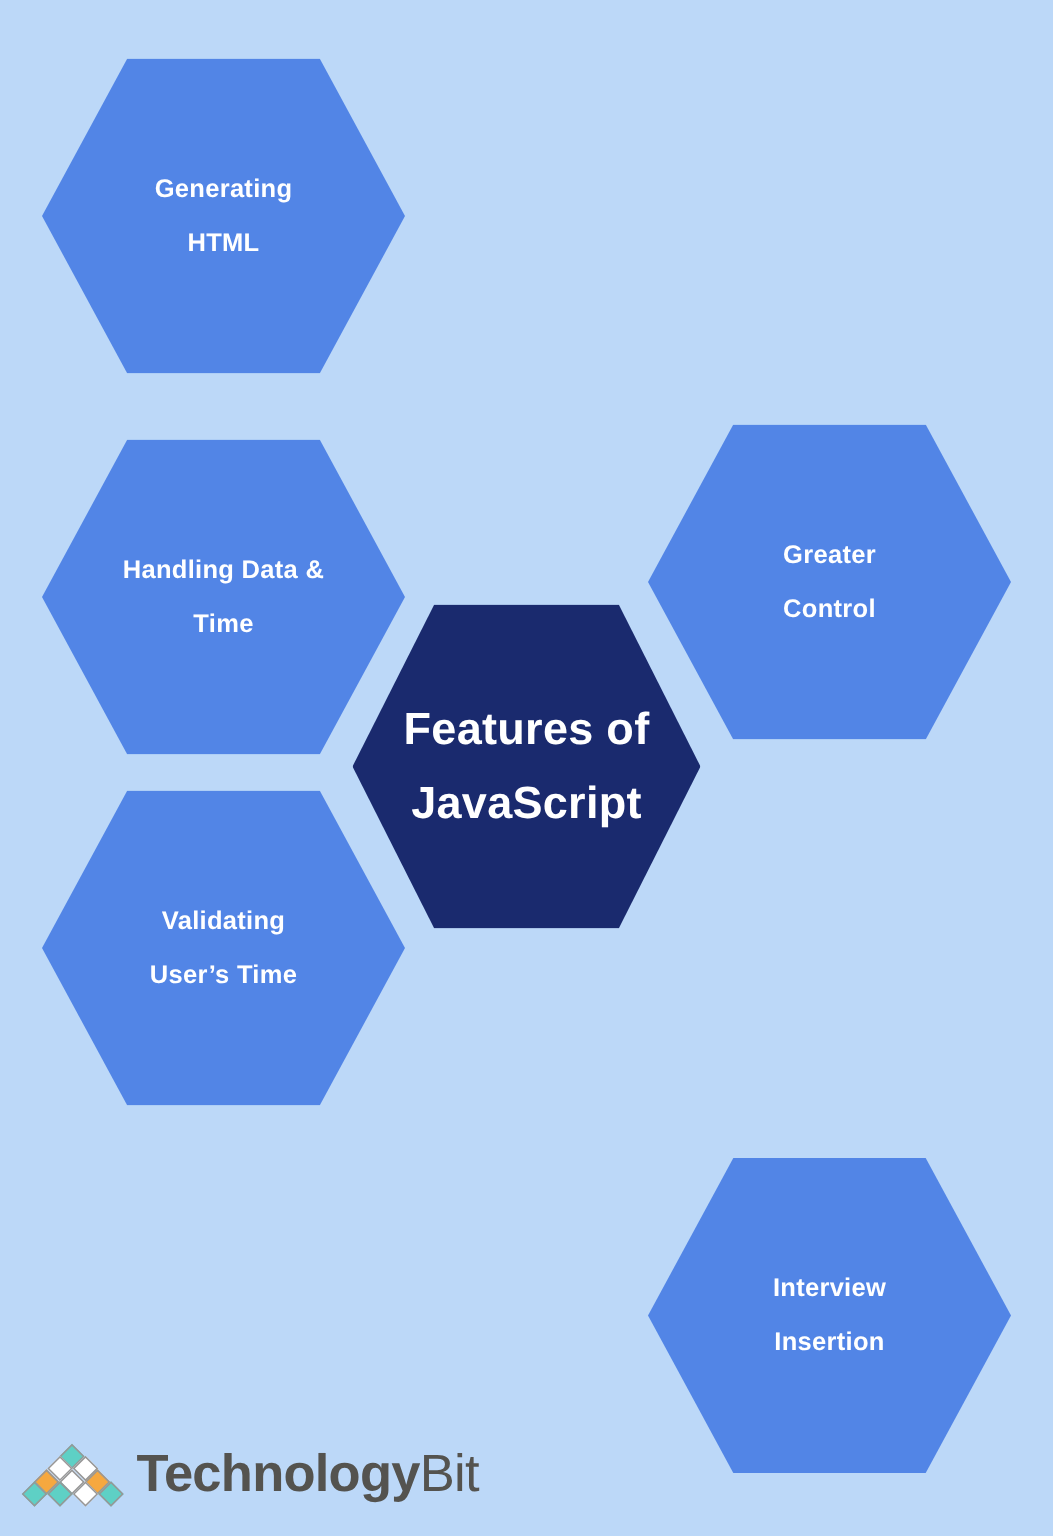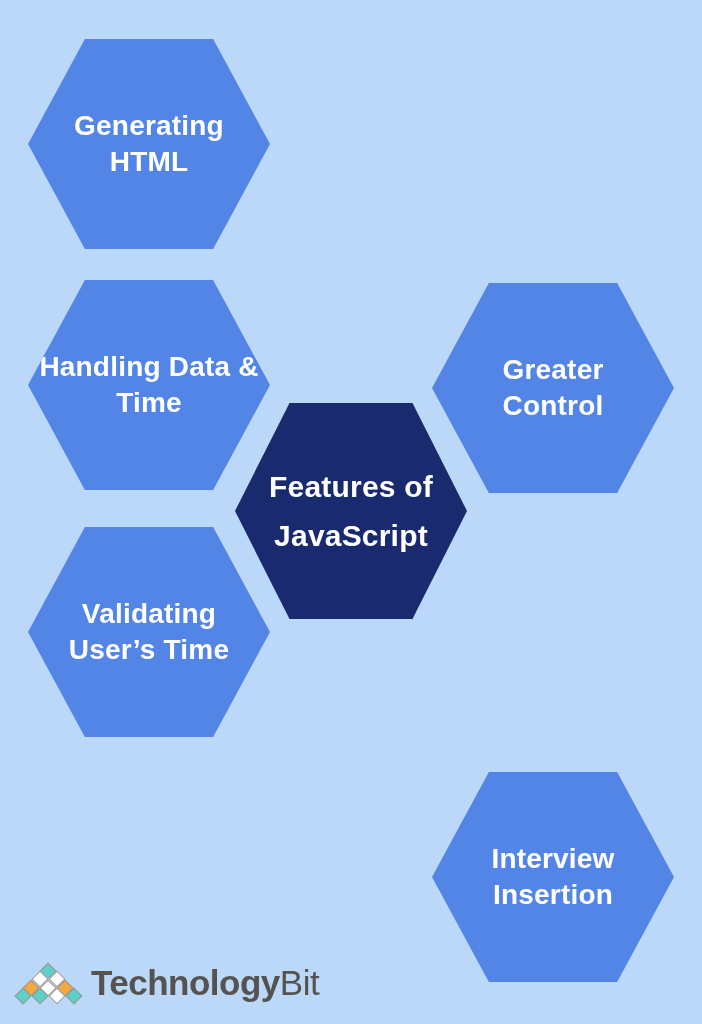--- a/index.html
+++ b/index.html
@@ -28,21 +28,21 @@
     clip-path:polygon(0% 50%, 23.5% 0%, 76.5% 0%, 100% 50%, 76.5% 100%, 23.5% 100%);
     display:flex;align-items:center;justify-content:center;
   }
   .hex.dark{
     width:232px;height:216px;
     background:var(--hex-dark);
   }
   .hex-label{
     color:var(--hex-text);
     font-weight:700;
-    font-size:28px;
+    font-size:17px;
     line-height:36px;
     text-align:center;
     white-space:pre-line;
     letter-spacing:0.2px;
   }
   .hex.dark .hex-label{
     font-size:30px;
     line-height:49px;
   }
   .logo{
@@ -82,21 +82,21 @@
     <span class="hex-label">Generating
 HTML</span>
   </div>
 
 
   <div class="hex" style="left:432px;top:283px">
     <span class="hex-label">Greater
 Control</span>
   </div>
 
-  <div class="hex" style="left:28px;top:280px">
+  <div class="hex" style="left:28px;top:293px">
     <span class="hex-label">Handling Data &amp;
 Time</span>
   </div>
 
   <div class="hex dark" style="left:235px;top:403px">
     <span class="hex-label">Features of
 JavaScript</span>
   </div>
 
   <div class="hex" style="left:28px;top:527px">

